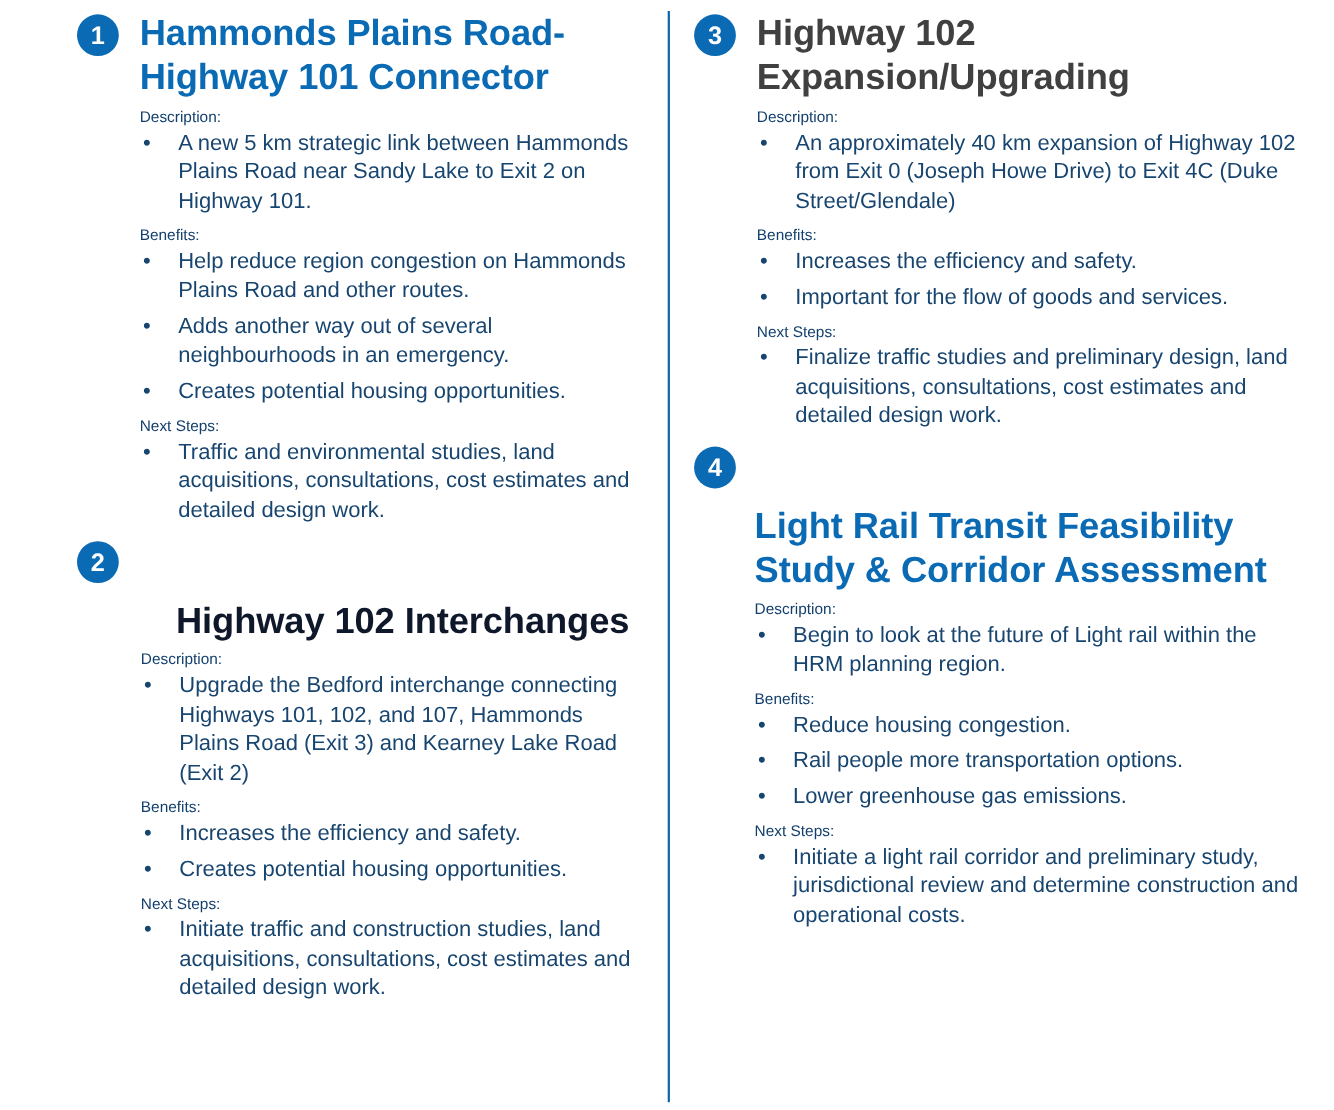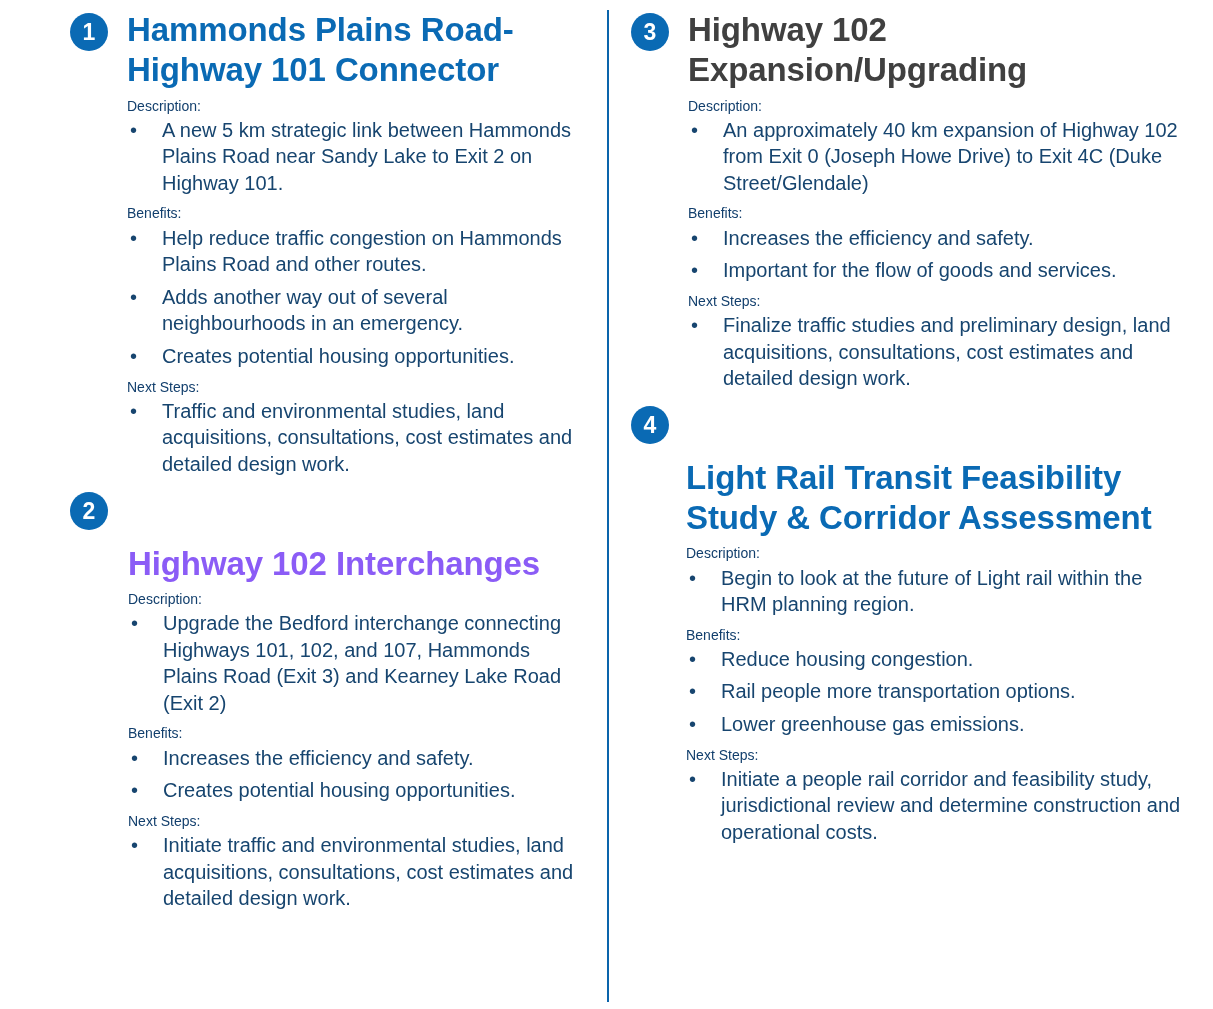--- a/index.html
+++ b/index.html
@@ -138,21 +138,21 @@
                   <span class="bullet-dot" style="color: rgb(23, 69, 111);">•</span>
                   <span class="bullet-text">A new 5 km strategic link between Hammonds Plains Road near Sandy Lake to Exit 2 on Highway 101.</span>
                 </li>
               </ul>
             </div>
             <div class="section-block">
               <div class="section-heading" style="color: rgb(18, 63, 109);">Benefits:</div>
               <ul class="bullets">
                 <li style="color: rgb(23, 69, 111);">
                   <span class="bullet-dot" style="color: rgb(23, 69, 111);">•</span>
-                  <span class="bullet-text">Help reduce traffic congestion on Hammonds Plains Road and other routes.</span>
+                  <span class="bullet-text">Help reduce region congestion on Hammonds Plains Road and other routes.</span>
                 </li>
                 <li style="color: rgb(23, 69, 111);">
                   <span class="bullet-dot" style="color: rgb(23, 69, 111);">•</span>
                   <span class="bullet-text">Adds another way out of several neighbourhoods in an emergency.</span>
                 </li>
                 <li style="color: rgb(23, 69, 111);">
                   <span class="bullet-dot" style="color: rgb(23, 69, 111);">•</span>
                   <span class="bullet-text">Creates potential housing opportunities.</span>
                 </li>
               </ul>
@@ -164,21 +164,21 @@
                   <span class="bullet-dot" style="color: rgb(23, 69, 111);">•</span>
                   <span class="bullet-text">Traffic and environmental studies, land acquisitions, consultations, cost estimates and detailed design work.</span>
                 </li>
               </ul>
             </div>
           </div>
         </div>
         <div class="item item-stacked">
           <div class="badge" style="background: rgb(10, 106, 180); color: rgb(255, 255, 255);">2</div>
           <div class="item-body">
-            <h2 class="item-title" style="color: #8b5cf6;">Highway 102 Interchanges</h2>
+            <h2 class="item-title" style="color: #0f172a; margin-left: 32px;">Highway 102 Interchanges</h2>
             <div class="section-block">
               <div class="section-heading" style="color: rgb(18, 63, 109);">Description:</div>
               <ul class="bullets">
                 <li style="color: rgb(23, 69, 111);">
                   <span class="bullet-dot" style="color: rgb(23, 69, 111);">•</span>
                   <span class="bullet-text">Upgrade the Bedford interchange connecting Highways 101, 102, and 107, Hammonds Plains Road (Exit 3) and Kearney Lake Road (Exit 2)</span>
                 </li>
               </ul>
             </div>
             <div class="section-block">
@@ -192,21 +192,21 @@
                   <span class="bullet-dot" style="color: rgb(23, 69, 111);">•</span>
                   <span class="bullet-text">Creates potential housing opportunities.</span>
                 </li>
               </ul>
             </div>
             <div class="section-block">
               <div class="section-heading" style="color: rgb(18, 63, 109);">Next Steps:</div>
               <ul class="bullets">
                 <li style="color: rgb(23, 69, 111);">
                   <span class="bullet-dot" style="color: rgb(23, 69, 111);">•</span>
-                  <span class="bullet-text">Initiate traffic and environmental studies, land acquisitions, consultations, cost estimates and detailed design work.</span>
+                  <span class="bullet-text">Initiate traffic and construction studies, land acquisitions, consultations, cost estimates and detailed design work.</span>
                 </li>
               </ul>
             </div>
           </div>
         </div>
       </div>
     <div class="column column-right" id="right-column">
         <div class="item item-inline">
           <div class="badge" style="background: rgb(10, 106, 180); color: rgb(255, 255, 255);">3</div>
           <div class="item-body">
@@ -272,21 +272,21 @@
                   <span class="bullet-dot" style="color: rgb(23, 69, 111);">•</span>
                   <span class="bullet-text">Lower greenhouse gas emissions.</span>
                 </li>
               </ul>
             </div>
             <div class="section-block">
               <div class="section-heading" style="color: rgb(18, 63, 109);">Next Steps:</div>
               <ul class="bullets">
                 <li style="color: rgb(23, 69, 111);">
                   <span class="bullet-dot" style="color: rgb(23, 69, 111);">•</span>
-                  <span class="bullet-text">Initiate a people rail corridor and feasibility study, jurisdictional review and determine construction and operational costs.</span>
+                  <span class="bullet-text">Initiate a light rail corridor and preliminary study, jurisdictional review and determine construction and operational costs.</span>
                 </li>
               </ul>
             </div>
           </div>
         </div>
       </div>
   </div>
 
 </div>
 

